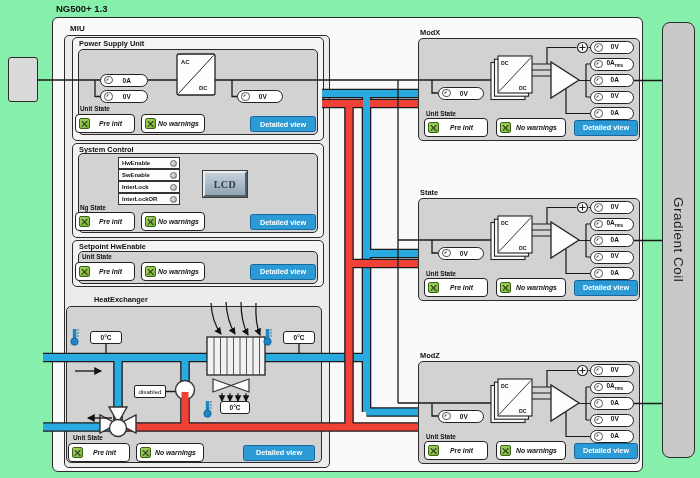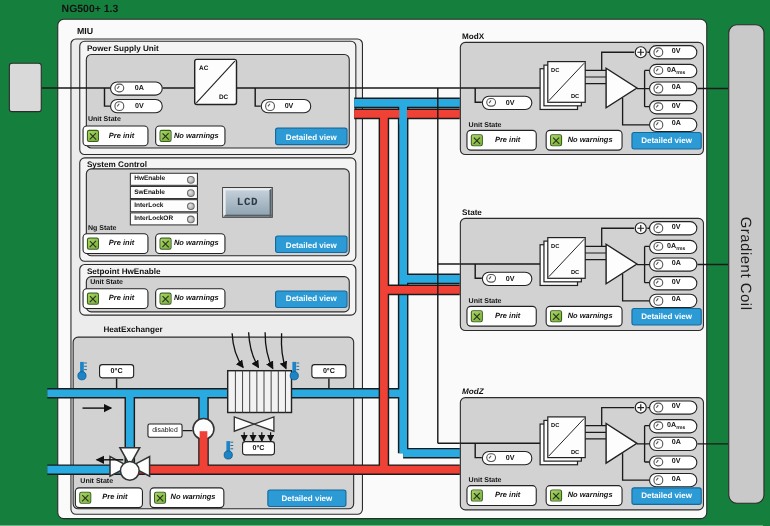--- a/index.html
+++ b/index.html
@@ -1,16 +1,16 @@
 <!DOCTYPE html>
 <html><head>
 <meta charset="utf-8">
 <style>
   html,body{margin:0;padding:0;background:#fff;}
-  .stage{position:relative;width:700px;height:478px;background:#15803d;
+  .stage{position:relative;width:700px;height:478px;background:#86efac;
          font-family:"Liberation Sans",sans-serif;color:#111;overflow:hidden;}
   .abs{position:absolute;box-sizing:border-box;}
   .box{position:absolute;box-sizing:border-box;border:1.4px solid #2b2b2b;border-radius:5px;}
   .frame{background:#f4f4f4;}
   .panel{background:#d2d2d2;border-width:1.1px;}
   .lbl{position:absolute;font-weight:bold;white-space:nowrap;}
   .t10{font-size:9.5px;} .t8{font-size:8px;} .t75{font-size:7.4px;} .t65{font-size:6.4px;}
   .pill{position:absolute;display:flex;align-items:center;background:#fff;border:1.1px solid #222;
         border-radius:7px;height:13px;box-sizing:border-box;font-size:6.5px;font-weight:bold;padding-left:3px;}
   .pill .v{flex:1;text-align:center;margin-right:6px;white-space:nowrap;}
@@ -27,21 +27,21 @@
   .btn{position:absolute;height:16px;background:#2b9ad5;border:1px solid #15699c;border-radius:2.5px;
        color:#fff;font-weight:bold;font-size:7.3px;display:flex;align-items:center;justify-content:center;
        box-sizing:border-box;cursor:pointer;white-space:nowrap;}
   .sig{position:absolute;width:62px;height:12px;background:#fdfdfd;border:1px solid #333;box-sizing:border-box;
        font-size:5.9px;font-weight:bold;display:flex;align-items:center;padding-left:3px;}
   .led{position:absolute;right:2px;top:2px;width:6.8px;height:6.8px;border-radius:50%;
        background:radial-gradient(circle at 35% 35%,#e6e6e6,#9e9e9e);border:0.9px solid #6a6a6a;box-sizing:border-box;}
   .lcd{position:absolute;width:40px;height:22px;background:linear-gradient(#c4d0da,#92a5b3);
        border-top:2px solid #e9edf0;border-left:2px solid #e9edf0;border-bottom:2px solid #535f69;border-right:2px solid #535f69;
        box-shadow:0 0 0 1px #3d3d3d;display:flex;align-items:center;justify-content:center;
-       font-family:Liberation Mono, monospace;font-weight:bold;font-size:10px;color:#2c3b46;letter-spacing:0.5px;}
+       font-family:Liberation Serif, serif;font-weight:bold;font-size:10px;color:#2c3b46;letter-spacing:0.5px;}
   .coil{position:absolute;left:662px;top:22px;width:33px;height:436px;background:#c9c9c9;border:1.4px solid #2b2b2b;
         border-radius:8px;display:flex;align-items:center;justify-content:center;box-sizing:border-box;}
   .coil span{writing-mode:vertical-rl;font-size:13.5px;font-weight:500;color:#1d1d1d;letter-spacing:0.5px;}
   svg.overlay{position:absolute;left:0;top:0;}
 </style>
 </head>
 <body>
 
 <div class="stage">
 
@@ -361,21 +361,21 @@
   <div class="st" style="left:424px;top:278px;width:64px;">
     <span class="xicon"></span>
       <span class="t">Pre init</span>
     </div>
   <div class="st" style="left:496px;top:278px;width:70px;">
     <span class="xicon"></span>
       <span class="t">No warnings</span>
     </div>
   <div class="btn" style="left:574px;top:279.5px;width:64px;">Detailed view</div>
 
-  <div class="lbl t75" style="left:420px;top:351px;font-style:italic;">ModZ</div>
+  <div class="lbl t75" style="left:420px;top:351px;">ModZ</div>
   <div class="pill" style="left:438px;top:409.5px;width:46px;">
     <span class="gauge"></span>
       <span class="v">0V</span>
     </div>
   <div class="pill" style="left:590px;top:364px;width:44px;">
     <span class="gauge"></span>
       <span class="v"><span>0V</span><sub></sub></span>
     </div>
   <div class="pill" style="left:590px;top:380.5px;width:44px;">
     <span class="gauge"></span>

